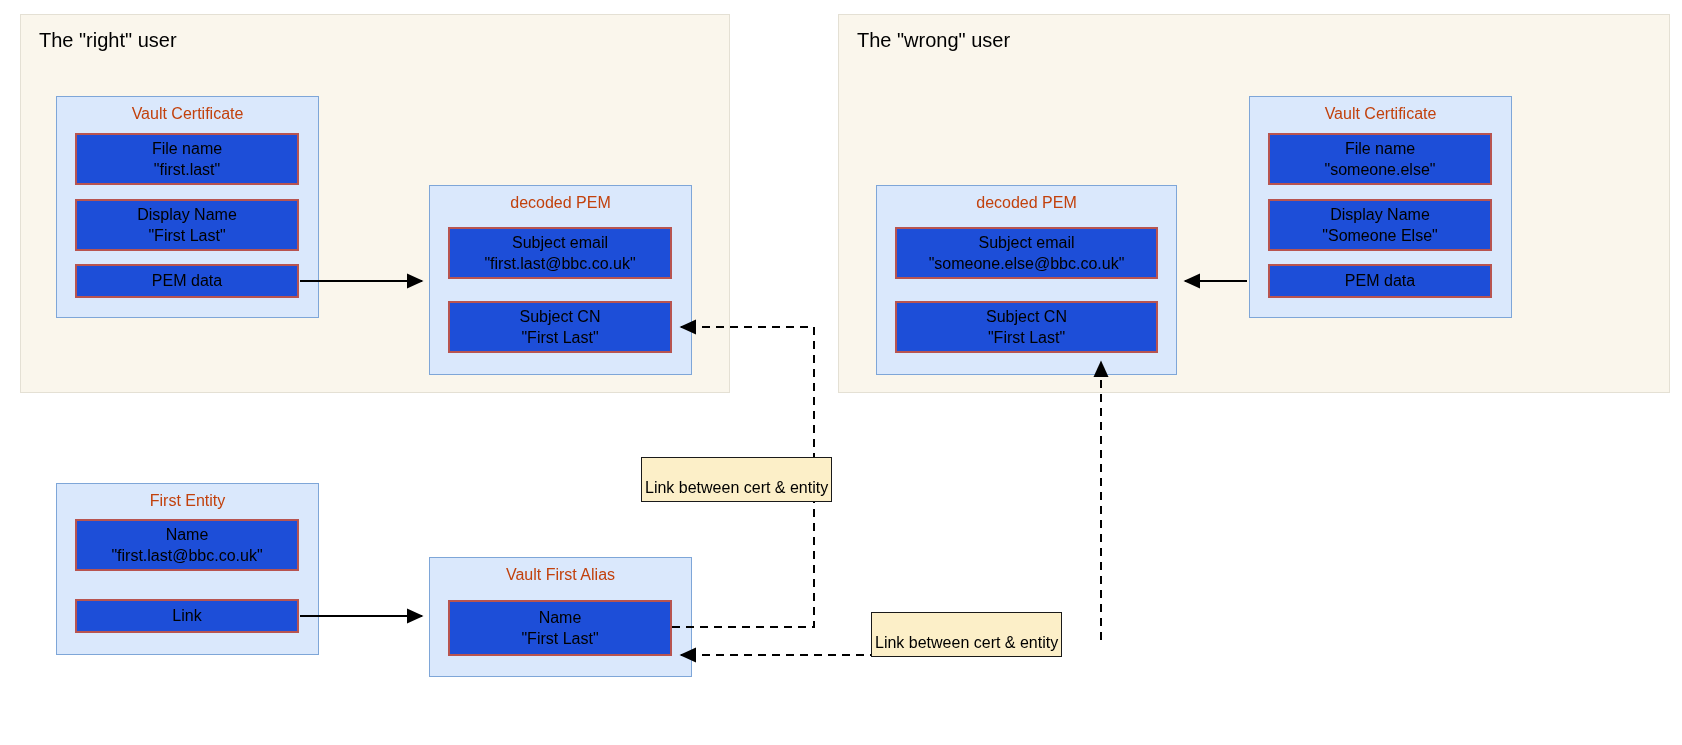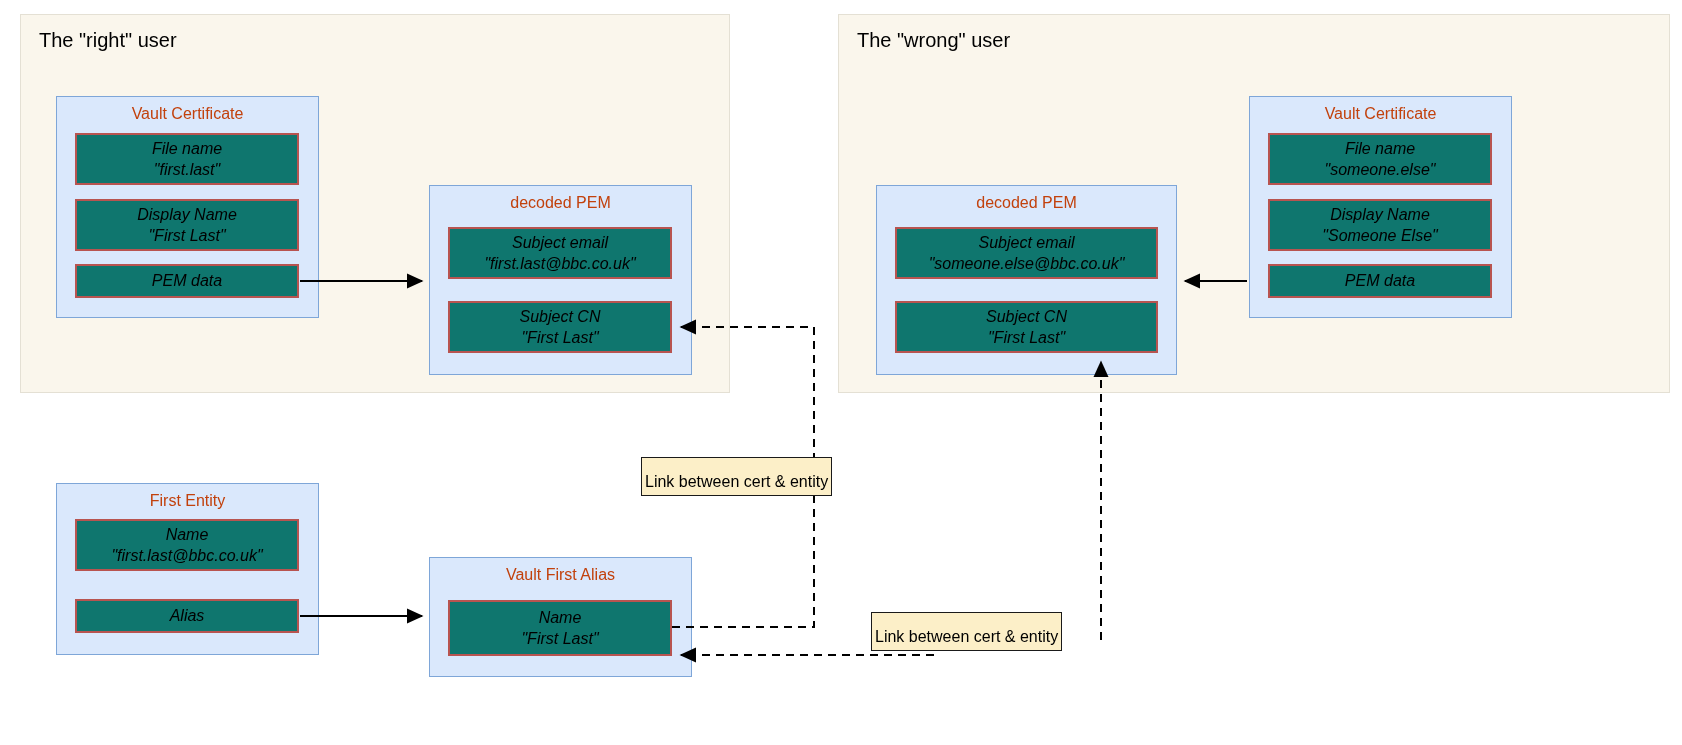--- a/index.html
+++ b/index.html
@@ -41,44 +41,43 @@
     left: 0;
     right: 0;
     top: 8px;
     text-align: center;
     font-size: 16px;
     color: #c2410c;
     white-space: nowrap;
   }
   .field {
     position: absolute;
-    background: #0f766e;
+    background: #1d4ed8;
     border: 2px solid #b85450;
     box-sizing: border-box;
     display: flex;
     flex-direction: column;
     align-items: center;
     justify-content: center;
     font-size: 16px;
     color: #000000;
     line-height: 1.32;
     text-align: center;
     white-space: nowrap;
-    font-style: italic;
   }
   .field .l1, .field .l2 { display: block; }
   .note {
     position: absolute;
     background: #fcefc8;
     border: 1px solid #1a1a1a;
     box-sizing: border-box;
     font-size: 16px;
     color: #000000;
     line-height: 1;
-    padding: 16px 3px 5px 3px;
+    padding: 22px 3px 5px 3px;
     white-space: nowrap;
   }
   .edges {
     position: absolute;
     left: 0;
     top: 0;
     width: 1682px;
     height: 745px;
     pointer-events: none;
   }
@@ -151,21 +150,21 @@
   </div>
 
   <div class="group" style="left:56px; top:483px; width:263px; height:172px;">
     <div class="group-title">First Entity</div>
   </div>
   <div class="field" style="left:75px; top:519px; width:224px; height:52px;">
     <span class="l1">Name</span>
     <span class="l2">"first.last@bbc.co.uk"</span>
   </div>
   <div class="field" style="left:75px; top:599px; width:224px; height:34px;">
-    <span class="l1">Alias</span>
+    <span class="l1">Link</span>
   </div>
 
   <div class="group" style="left:429px; top:557px; width:263px; height:120px;">
     <div class="group-title">Vault First Alias</div>
   </div>
   <div class="field" style="left:448px; top:600px; width:224px; height:56px;">
     <span class="l1">Name</span>
     <span class="l2">"First Last"</span>
   </div>
 

